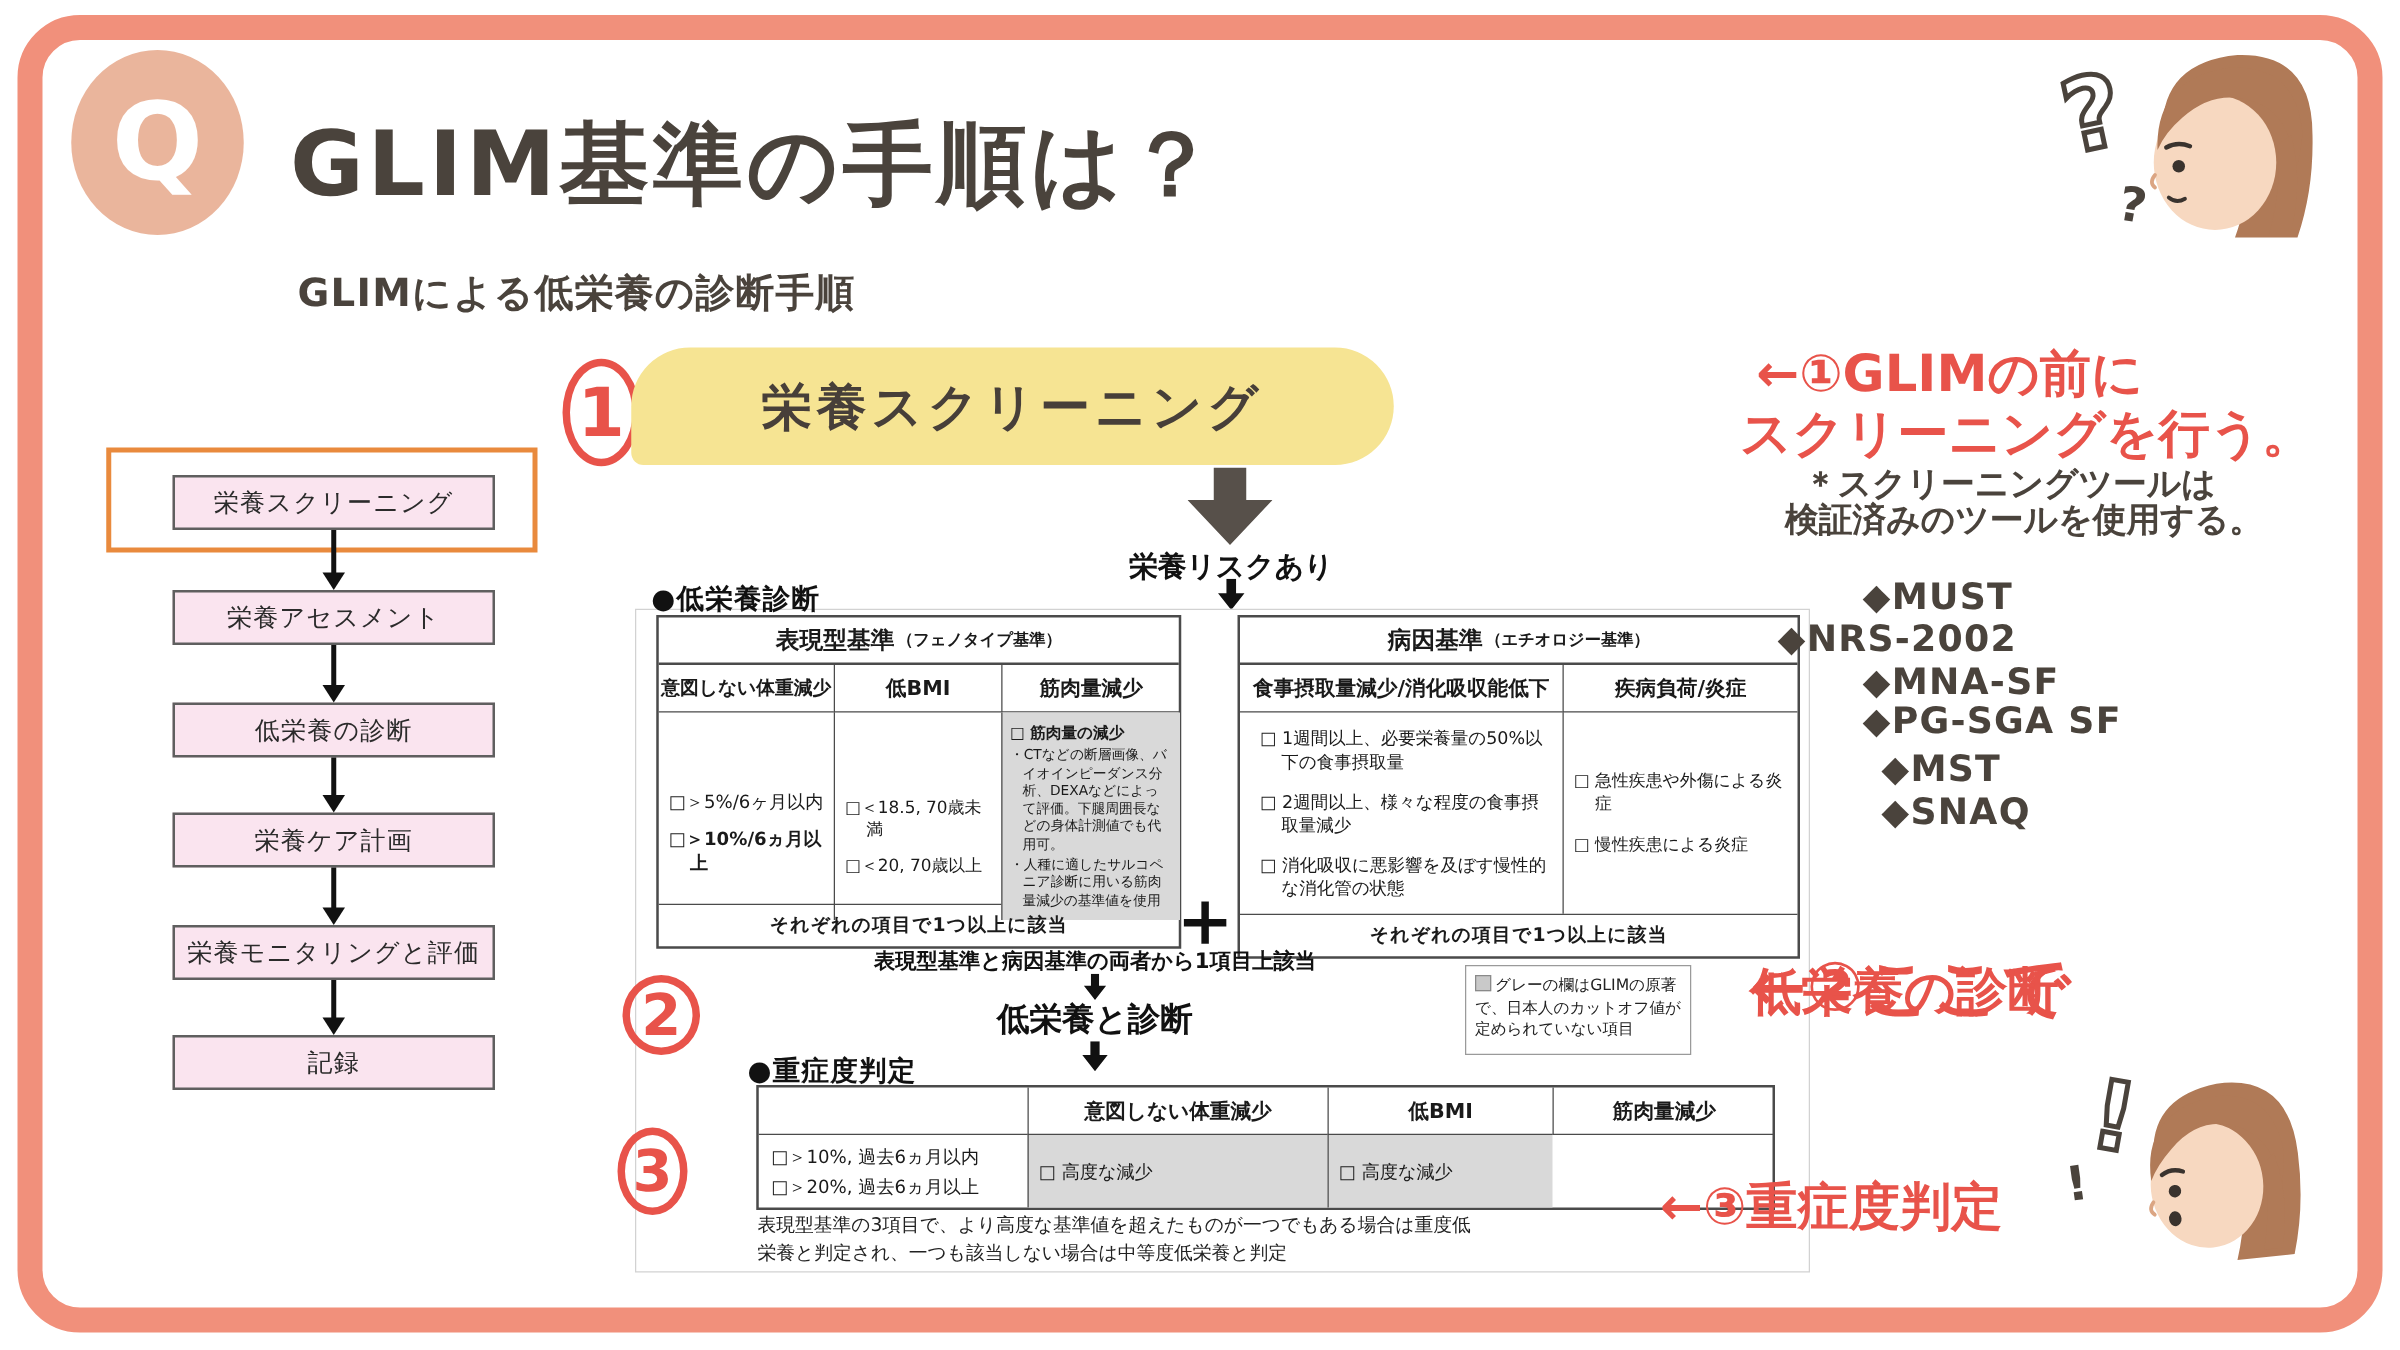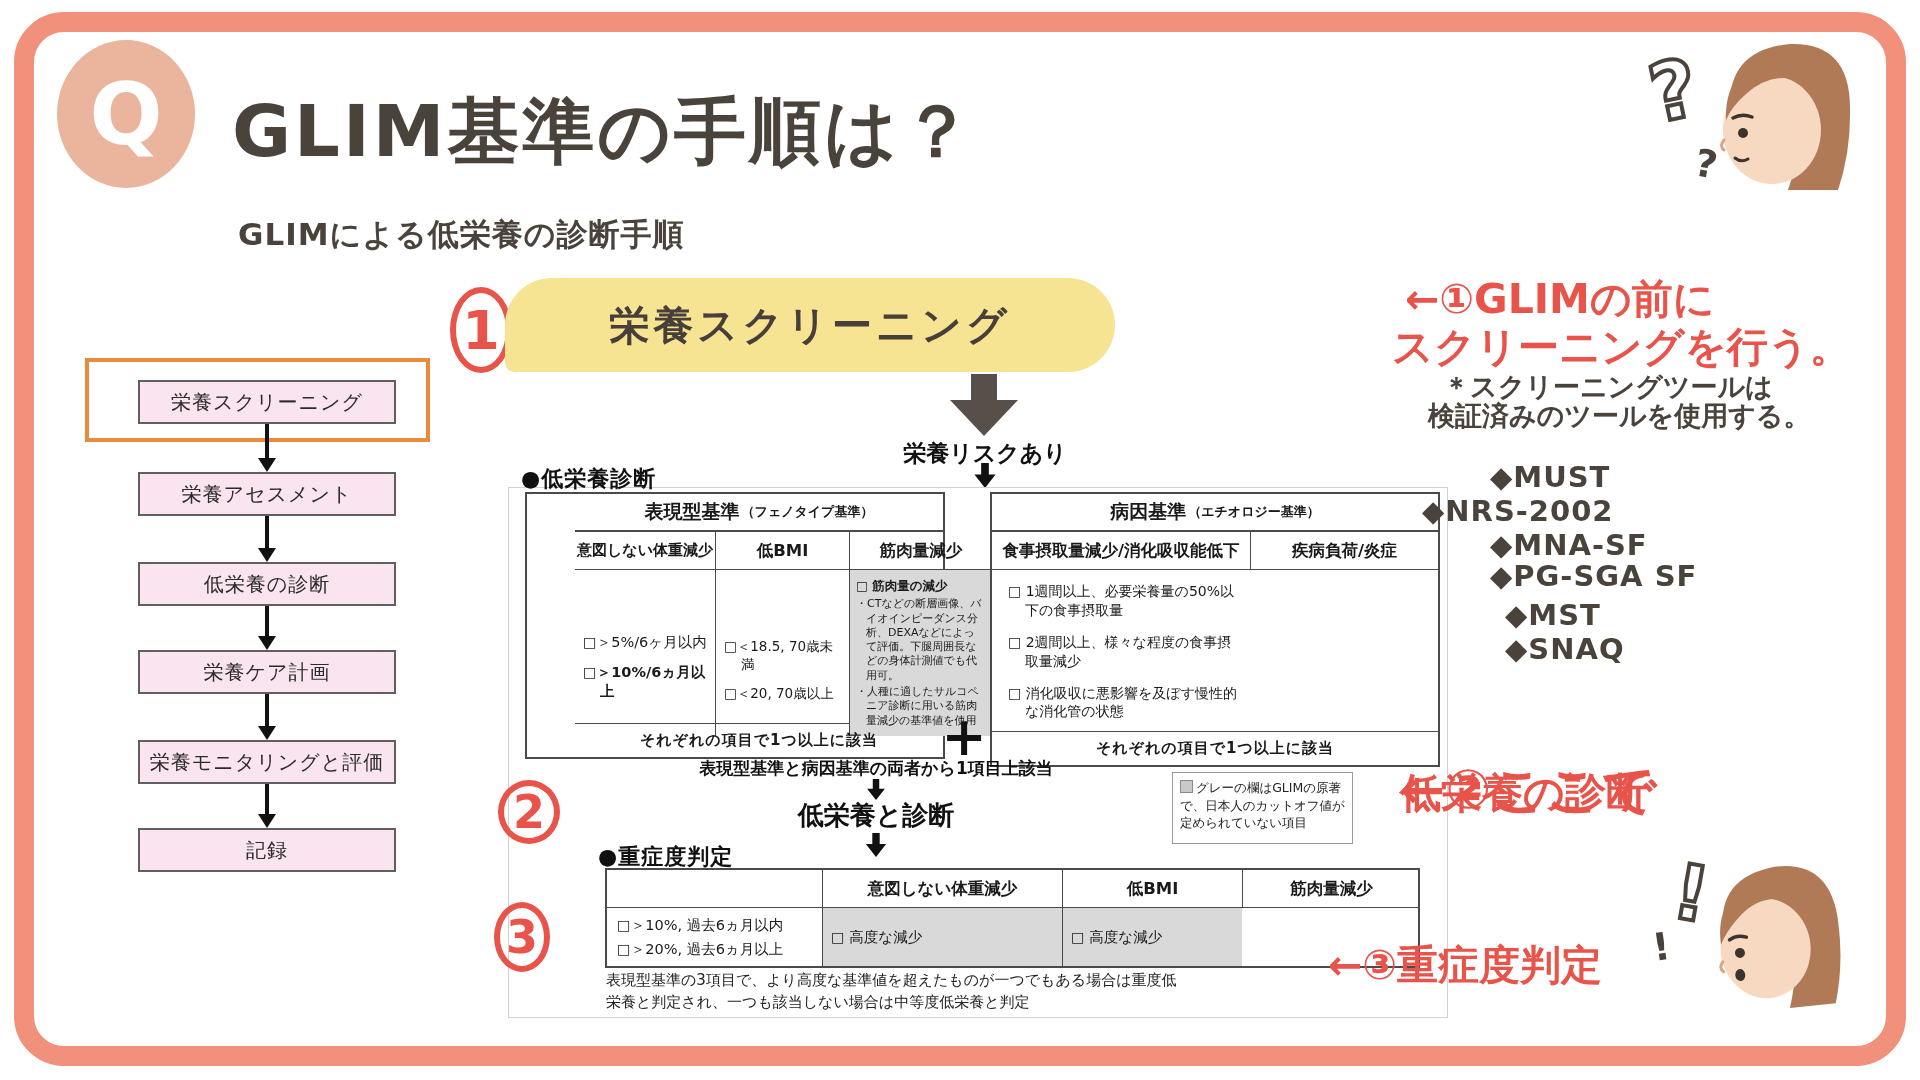--- a/index.html
+++ b/index.html
@@ -142,21 +142,21 @@
 <div class="abs fc-box" style="top:828px;">記録</div>
 <div class="fcline" style="top:424px; height:35px;"></div>
 <div class="fcline" style="top:516px; height:33px;"></div>
 <div class="fcline" style="top:606px; height:31px;"></div>
 <div class="fcline" style="top:694px; height:33px;"></div>
 <div class="fcline" style="top:784px; height:31px;"></div>
 
 <div class="abs panel"></div>
 <div class="abs seclabel" style="left:521px; top:464px;">●低栄養診断</div>
 
-<div class="tbl" style="left:525px; top:492px; width:420px;padding-left:48px;">
+<div class="tbl" style="left:525px; top:492px; width:420px;">
   <div class="tbl-caption">
     <span>表現型基準</span>
     <span class="paren">（フェノタイプ基準）</span>
   </div>
   <div class="cols" style="grid-template-columns:140px 134px 143px;">
     <div class="hcell" style="font-size:15px;">意図しない体重減少</div>
     <div class="hcell">低BMI</div>
     <div class="hcell">筋肉量減少</div>
   </div>
   <div class="cols" style="grid-template-columns:140px 134px 143px; height:153px;">
@@ -186,20 +186,24 @@
   </div>
   <div class="cols" style="grid-template-columns:258px 188px;">
     <div class="hcell">食事摂取量減少/消化吸収能低下</div>
     <div class="hcell">疾病負荷/炎症</div>
   </div>
   <div class="cols" style="grid-template-columns:258px 188px; height:161px;">
     <div class="bcell" style="padding:12px 10px 6px 16px; font-size:14px;">
       <div class="item">□ 1週間以上、必要栄養量の50%以下の食事摂取量</div>
       <div class="item">□ 2週間以上、様々な程度の食事摂取量減少</div>
       <div class="item" style="margin-bottom:0;">□ 消化吸収に悪影響を及ぼす慢性的な消化管の状態</div>
+    </div>
+    <div class="bcell" style="display:flex; flex-direction:column; justify-content:center; font-size:13.5px;">
+      <div class="item" style="margin-bottom:14px;">□ 急性疾患や外傷による炎症</div>
+      <div class="item" style="margin-bottom:0;">□ 慢性疾患による炎症</div>
     </div>
   </div>
   <div class="tbl-foot">それぞれの項目で1つ以上に該当</div>
 </div>
 
 <div class="abs centertext" style="left:606px; top:757px; width:540px; font-size:17px;">表現型基準と病因基準の両者から1項目上該当</div>
 <svg class="abs" style="left:865px; top:779px;" width="22" height="21" viewBox="0 0 22 26">
   <path d="M7 0 H15 V12 H22 L11 26 L0 12 H7 Z" fill="#111"></path>
 </svg>
 <div class="abs centertext" style="left:756px; top:798px; width:240px; font-size:26px;">低栄養と診断</div>

